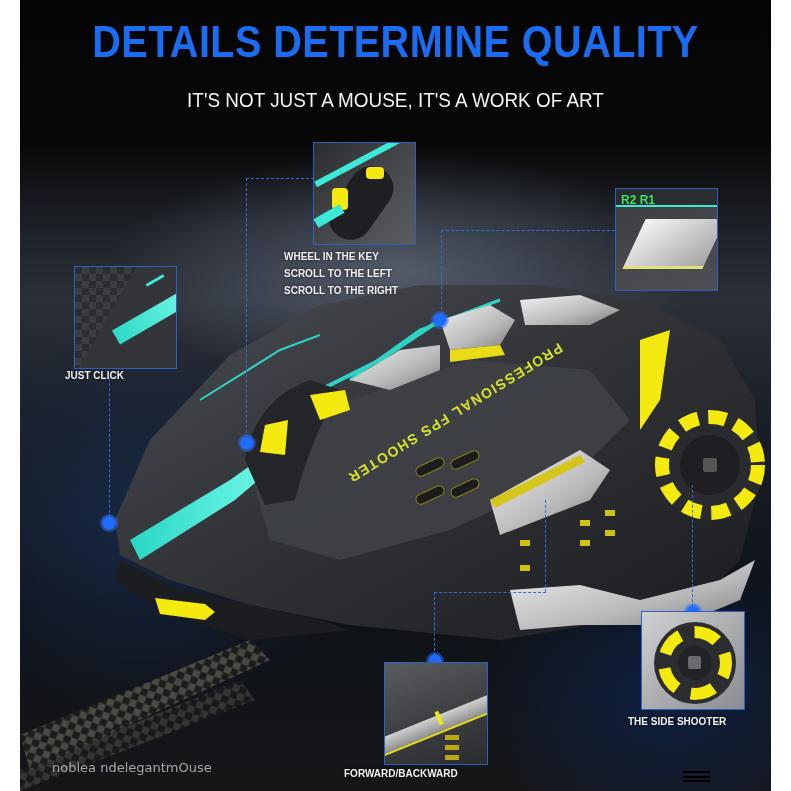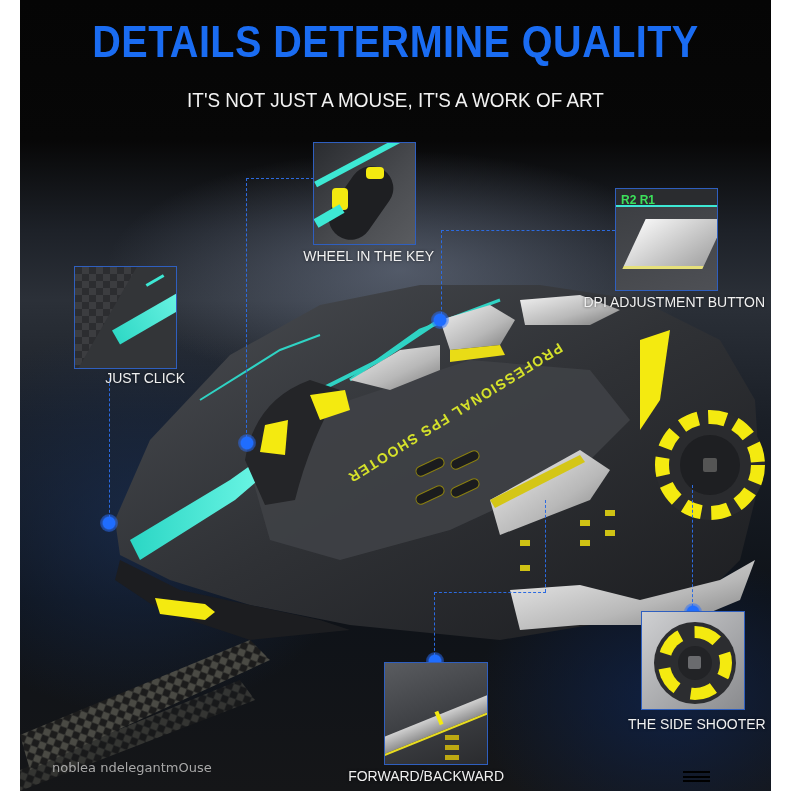--- a/index.html
+++ b/index.html
@@ -27,22 +27,23 @@
   }
 
   
   .mouse { position: absolute; left: 0; top: 0; width: 751px; height: 791px; }
 
   .callout-box {
     position: absolute; border: 1.5px solid #2f5fbf; overflow: hidden;
     background: #3a3c40;
   }
   .callout-label {
-    position: absolute; color: #f0f0f0; font-size: 14px; text-align: right; white-space: nowrap;
+    position: absolute; color: #f0f0f0; font-size: 10px; text-align: left; white-space: nowrap;
     text-shadow: 0 0 3px rgba(0,0,0,0.6);
+    font-weight: bold;
   }
   .dash-h { position: absolute; height: 0; border-top: 1.5px dashed #2c6be0; }
   .dash-v { position: absolute; width: 0; border-left: 1.5px dashed #2c6be0; }
   .dot {
     position: absolute; width: 18px; height: 18px; border-radius: 50%;
     background: radial-gradient(circle, #1f6dff 0 45%, rgba(40,110,255,0.55) 55%, rgba(40,110,255,0.15) 100%);
     transform: translate(-50%, -50%);
   }
 
   .watermark {
@@ -146,31 +147,32 @@
   <div class="dot" style="left:227px; top:443px;"></div>
   <div class="callout-box" style="left:293px; top:142px; width:103px; height:103px; background:linear-gradient(135deg,#2a2c30 0%,#4a4c50 60%,#5a5c60 100%);">
     <div style="position:absolute;left:-6px;top:8px;width:130px;height:6px;background:#3de8d4;transform:rotate(-28deg);"></div>
     <div style="position:absolute;left:25px;top:20px;width:44px;height:80px;background:#1e1f22;border-radius:22px;transform:rotate(35deg);"></div>
     <div style="position:absolute;left:18px;top:45px;width:16px;height:22px;background:#f4ea10;border-radius:4px;"></div>
     <div style="position:absolute;left:52px;top:24px;width:18px;height:12px;background:#f4ea10;border-radius:4px;"></div>
     <div style="position:absolute;left:0px;top:68px;width:30px;height:10px;background:#3de8d4;transform:rotate(-30deg);"></div>
   </div>
   <div class="callout-label" style="left:264px; top:248px; width:150px; line-height:17px;">
     <div>WHEEL IN THE KEY</div>
+    <div>SCROLL TO THE LEFT</div>
+    <div>SCROLL TO THE RIGHT</div>
   </div>
 
   <div class="dash-h" style="left:421px; top:230px; width:174px;"></div>
   <div class="dash-v" style="left:421px; top:230px; height:90px;"></div>
   <div class="dot" style="left:420px; top:320px;"></div>
   <div class="callout-box" style="left:595px; top:188px; width:103px; height:103px; background:linear-gradient(160deg,#3a3c40 0%,#4e5055 100%);">
     <div style="position:absolute;left:0;top:0;width:103px;height:18px;background:#2a2c2f;border-bottom:2px solid #3de8d4;"></div>
     <div style="position:absolute;left:5px;top:4px;color:#3ce05a;font-size:12px;font-weight:bold;">R2 R1</div>
     <div style="position:absolute;left:18px;top:30px;width:80px;height:50px;background:linear-gradient(135deg,#f5f5f5,#a5a5a5);transform:skewX(-25deg);border-bottom:3px solid #e6e07a;"></div>
   </div>
-  <div class="callout-label" style="left:555px; top:294px; width:190px;">DPI ADJUSTMENT BUTTON</div>
 
   <div class="dash-v" style="left:89px; top:378px; height:145px;"></div>
   <div class="dot" style="left:89px; top:523px;"></div>
   <div class="callout-box" style="left:54px; top:266px; width:103px; height:103px; background:repeating-conic-gradient(#3c3d40 0 25%, #2c2d30 0 50%) 0 0/14px 14px;">
     <div style="position:absolute;left:30px;top:-10px;width:110px;height:130px;background:#333538;transform:skewX(-30deg);"></div>
     <div style="position:absolute;left:35px;top:40px;width:90px;height:16px;background:linear-gradient(90deg,#2fd9c6,#74f7e7);transform:rotate(-30deg);"></div>
     <div style="position:absolute;left:70px;top:12px;width:20px;height:3px;background:#3de8d4;transform:rotate(-30deg);"></div>
   </div>
   <div class="callout-label" style="left:45px; top:370px; width:120px;">JUST CLICK</div>
 

